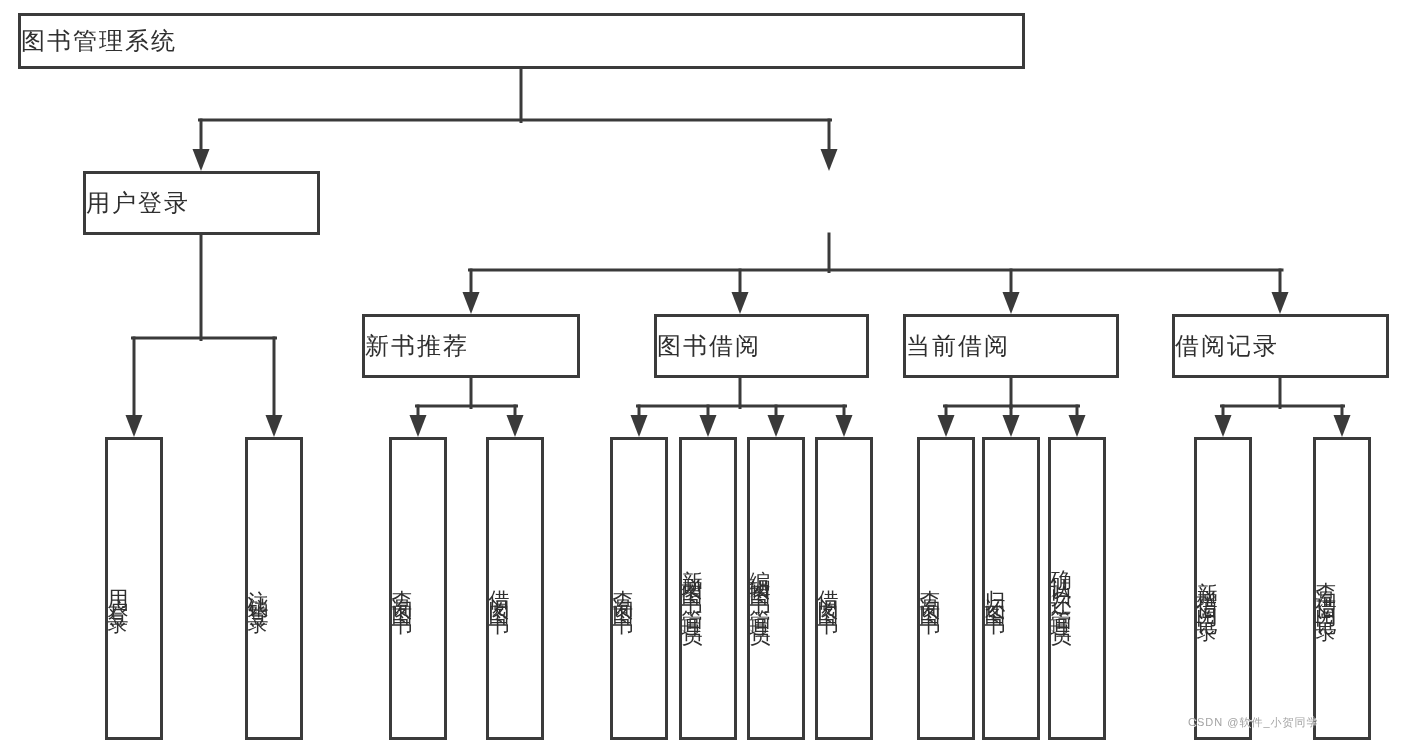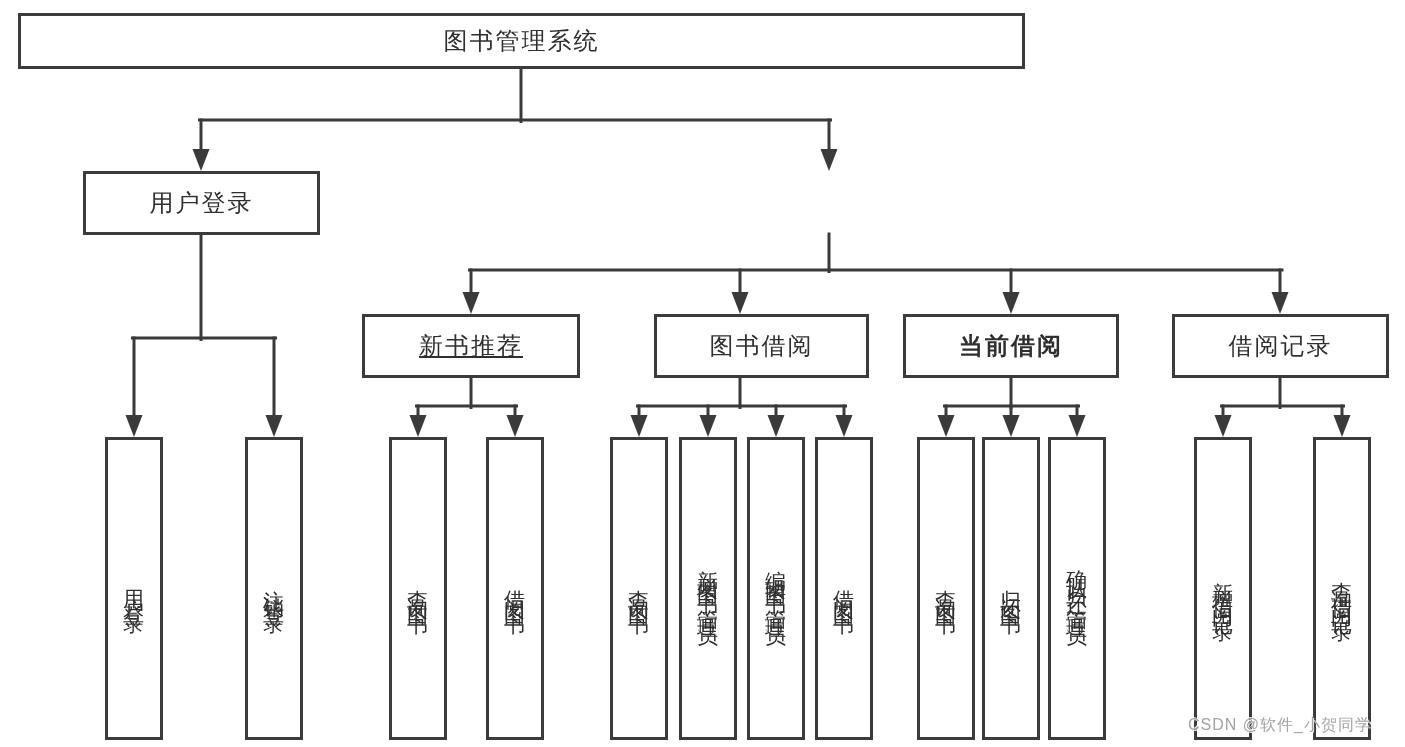--- a/index.html
+++ b/index.html
@@ -11,21 +11,21 @@
     font-family:"Liberation Sans","DejaVu Sans",sans-serif;
     overflow:hidden;
   }
   #wires{position:absolute;left:0;top:0;width:1405px;height:747px;}
   #wires line{stroke:#3a3a3a;stroke-width:3;stroke-linecap:square;}
   #wires polygon{fill:#3a3a3a;stroke:none;}
   .box{
     position:absolute;
     background:#ffffff;
     border:3px solid #3b3b3b;
-    display:flex;align-items:center;justify-content:center;
+    display:flex;align-items:center;justify-content:flex-start;
     color:#2f2f2f;
   }
   .hbox{
     font-size:24px;
     letter-spacing:2px;
     white-space:nowrap;
   }
   .leaf{
     top:437px;height:303px;width:58px;
   }
@@ -33,28 +33,28 @@
     writing-mode:vertical-rl;
     font-size:21px;
     letter-spacing:8px;
     color:#2f2f2f;
     line-height:1;
   }
   .root{left:18px;top:13px;width:1007px;height:56px;}
   .n2a{left:83px;top:171px;width:237px;height:64px;}
   .n2b{left:712px;top:171px;width:235px;height:63px;}
   .n3{top:314px;height:64px;}
-  .n3a{left:362px;width:218px;text-decoration:underline;}
+  .n3a{left:362px;width:218px;}
   .n3b{left:654px;width:215px;}
-  .n3c{left:903px;width:216px;font-weight:bold;}
+  .n3c{left:903px;width:216px;}
   .n3d{left:1172px;width:217px;}
   .watermark{
     position:absolute;
     left:1188px;top:715px;
-    font-size:16px;
+    font-size:11px;
     color:#a3a3a3;
     letter-spacing:1px;
     white-space:nowrap;
     text-shadow:1px 1px 0 rgba(255,255,255,.85),-1px -1px 0 rgba(255,255,255,.85);
   }
 </style>
 </head>
 <body>
 
 <div id="canvas">

